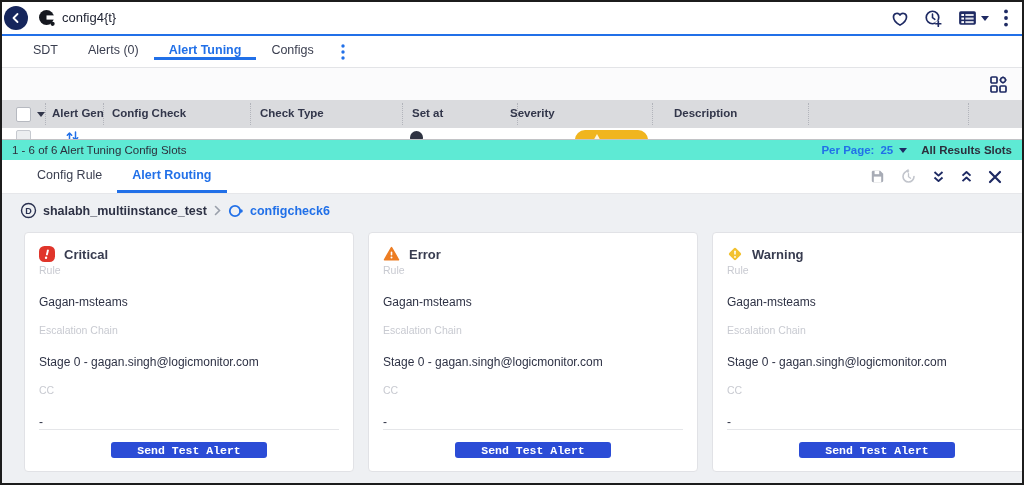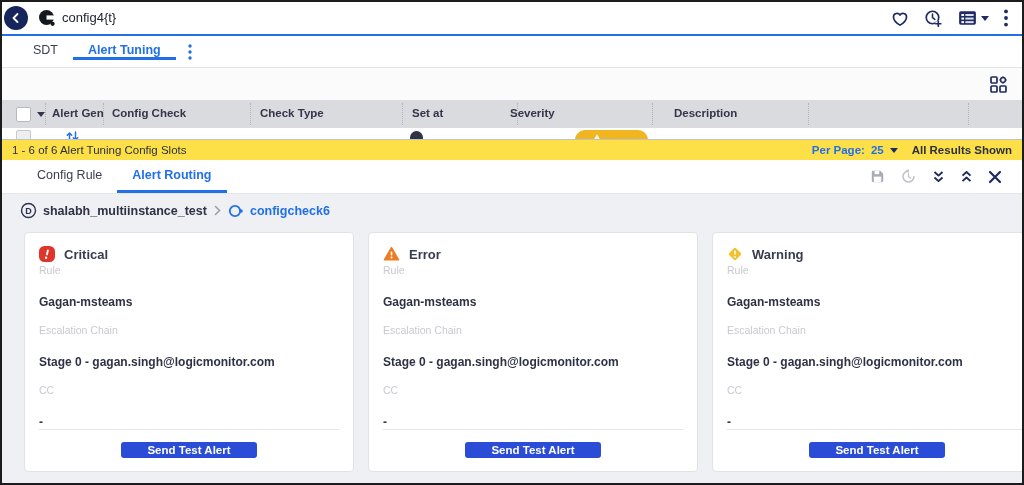--- a/index.html
+++ b/index.html
@@ -36,21 +36,21 @@
   
   .rowfrag{height:11px;background:#fff;position:relative;overflow:hidden;}
   .row-checkbox{position:absolute;left:14px;top:2px;width:13px;height:13px;background:#eceef0;
                 border:1px solid #c6c9cf;border-radius:2px;cursor:pointer;}
   .row-gen{position:absolute;left:64px;top:2px;color:#2170e8;}
   .row-circle{position:absolute;left:408px;top:3px;width:13px;height:13px;border-radius:50%;background:#2f3342;}
   .row-pill{position:absolute;left:573px;top:2px;width:73px;height:20px;border-radius:10px;background:#f0b51f;}
   .pill-bang{position:absolute;left:17px;top:4px;width:0;height:0;border-left:5px solid transparent;
              border-right:5px solid transparent;border-bottom:9px solid rgba(255,255,255,.85);}
   
-  .statusbar{height:21px;background:#fde047;border-top:1px solid #c2c3c6;display:flex;align-items:center;
+  .statusbar{height:21px;background:#5eead4;border-top:1px solid #c2c3c6;display:flex;align-items:center;
              font-size:11.5px;color:#2c2f3c;padding:0 10px;box-sizing:border-box;}
   .statusbar .left{flex:0 0 auto;}
   .statusbar .spacer{flex:1;}
   .perpage{color:#2170e8;display:flex;align-items:center;gap:6px;cursor:pointer;font-weight:bold;}
   .results{margin-left:14px;font-weight:bold;}
   
   .paneltabs{height:33px;background:#fff;border-bottom:1px solid #e6e7ea;display:flex;align-items:stretch;
              padding-left:20px;font-size:12.5px;position:relative;}
   .panel-icons{position:absolute;right:20px;top:0;height:33px;display:flex;align-items:center;gap:15px;}
   .pi{cursor:pointer;display:flex;align-items:center;}
@@ -61,24 +61,24 @@
   .bc-device{color:#2e3245;font-weight:bold;}
   .bc-instance{color:#2170e8;font-weight:bold;cursor:pointer;}
   
   .cards{position:absolute;left:22px;top:38px;display:flex;gap:14px;}
   .card{width:330px;height:240px;background:#fff;border:1px solid #e1e2e6;border-radius:4px;
         box-sizing:border-box;padding:13px 14px;display:flex;flex-direction:column;flex:0 0 auto;}
   .card-head{display:flex;align-items:center;gap:9px;height:17px;}
   .card-title{font-size:13px;font-weight:bold;color:#383c50;}
   .fl{margin-top:15px;font-size:10.5px;line-height:12px;color:#c8cad1;}
   .fl.first{margin-top:2px;}
-  .fv{margin-top:19px;font-size:12px;line-height:14px;color:#2e3245;font-weight:bold;}
+  .fv{margin-top:19px;font-size:12px;line-height:14px;color:#2e3245;}
   .card-divider{margin-top:auto;border-top:1px solid #e5e6e9;}
   .test-btn{margin:12px auto 0;height:25px;padding:0 26px;background:#2b4cd6;color:#fff;border:none;
-            border-radius:3px;font-size:11.5px;font-weight:bold;font-family:Liberation Sans, sans-serif;cursor:pointer;}
+            border-radius:3px;font-size:11.5px;font-weight:bold;font-family:Liberation Mono, monospace;cursor:pointer;}
   svg{display:block;}
 </style>
 </head>
 <body>
 
 <div class="screen">
 
   <div class="topbar">
     <div class="back-btn">
       <span>
@@ -128,22 +128,28 @@
             <circle cx="2" cy="15.6" r="1.9" fill="#1e2a63"></circle>
           </svg>
       </span>
     </div>
   </div>
 
   <div class="tabbar">
     <div class="tab">
         <span>SDT</span>
       </div>
+    <div class="tab">
+        <span>Alerts (0)</span>
+      </div>
     <div class="tab active">
         <span>Alert Tuning</span>
+      </div>
+    <div class="tab">
+        <span>Configs</span>
       </div>
     <div class="tab-kebab">
       <svg width="4" height="16" viewBox="0 0 4 16">
           <circle cx="2" cy="2" r="1.7" fill="#2170e8"></circle>
           <circle cx="2" cy="8" r="1.7" fill="#2170e8"></circle>
           <circle cx="2" cy="14" r="1.7" fill="#2170e8"></circle>
         </svg>
     </div>
   </div>
 
@@ -193,21 +199,21 @@
   </div>
 
   <div class="statusbar">
     <span class="left">1 - 6 of 6 Alert Tuning Config Slots</span>
     <span class="spacer"></span>
     <span class="perpage">
       <span>Per Page:</span>
       <span>25</span>
       <span class="caret" style="color:#1e2a63;"></span>
     </span>
-    <span class="results">All Results Shown</span>
+    <span class="results">All Results Slots</span>
   </div>
 
   <div class="paneltabs">
     <div class="tab">
         <span>Config Rule</span>
       </div>
     <div class="tab active">
         <span>Alert Routing</span>
       </div>
     <div class="panel-icons">

